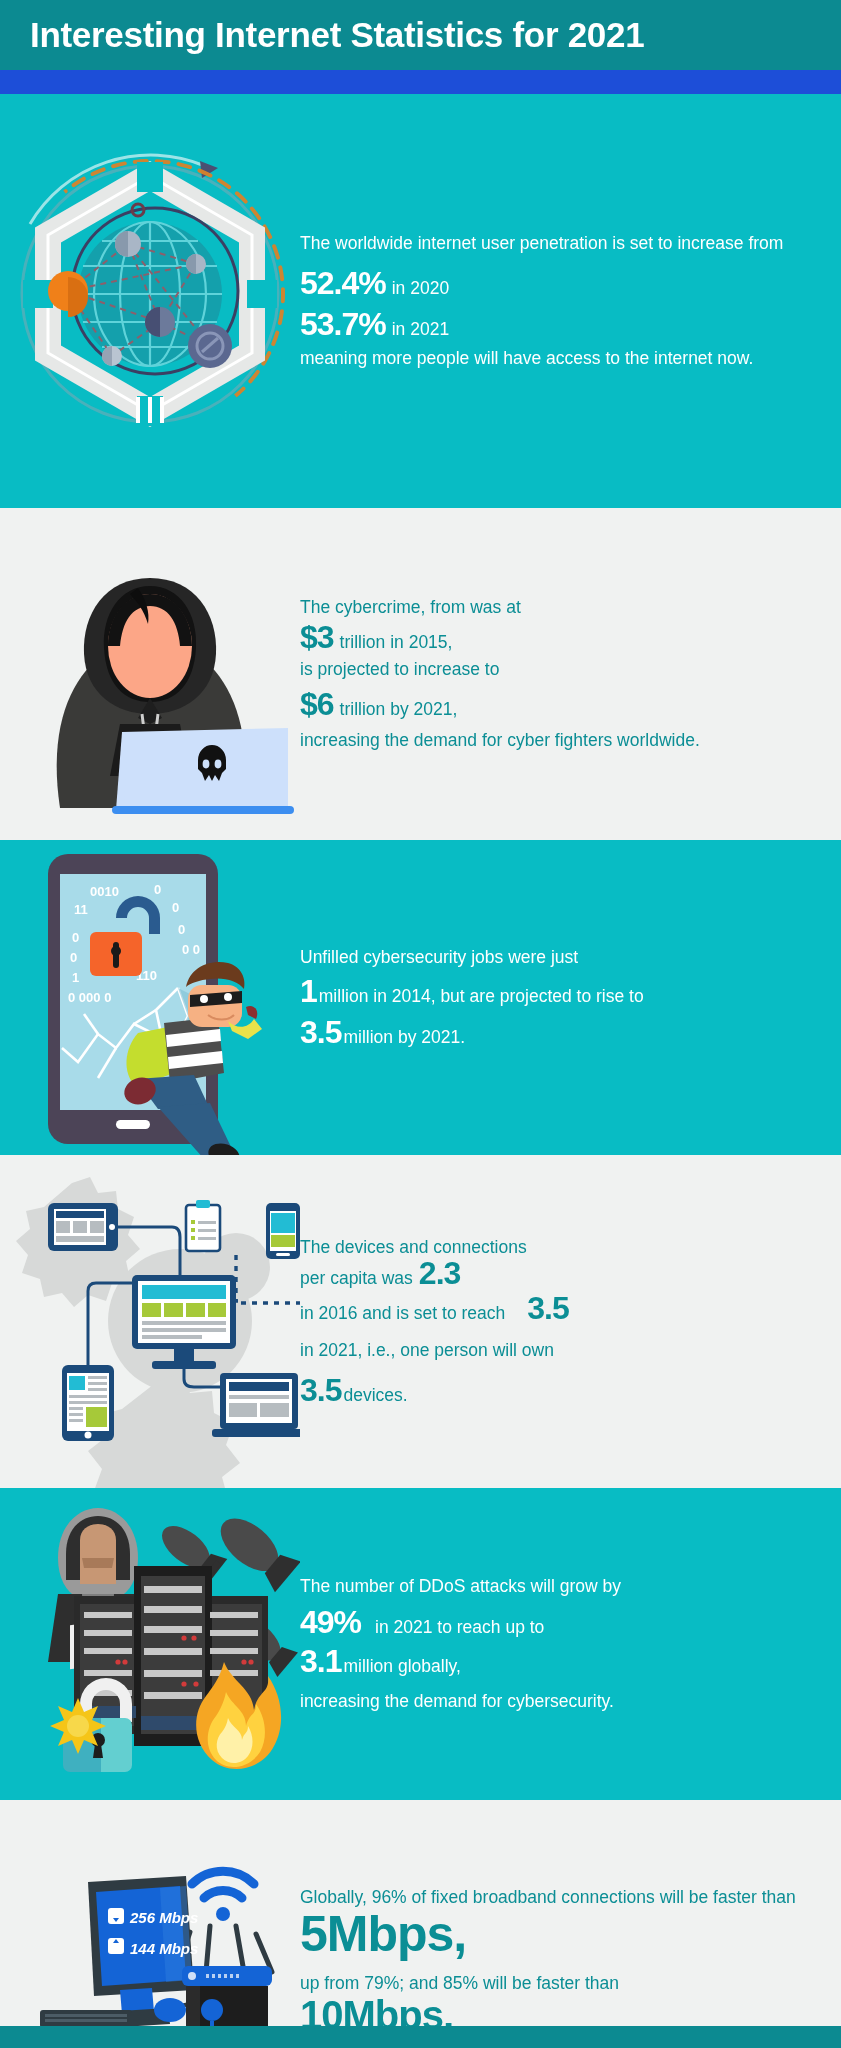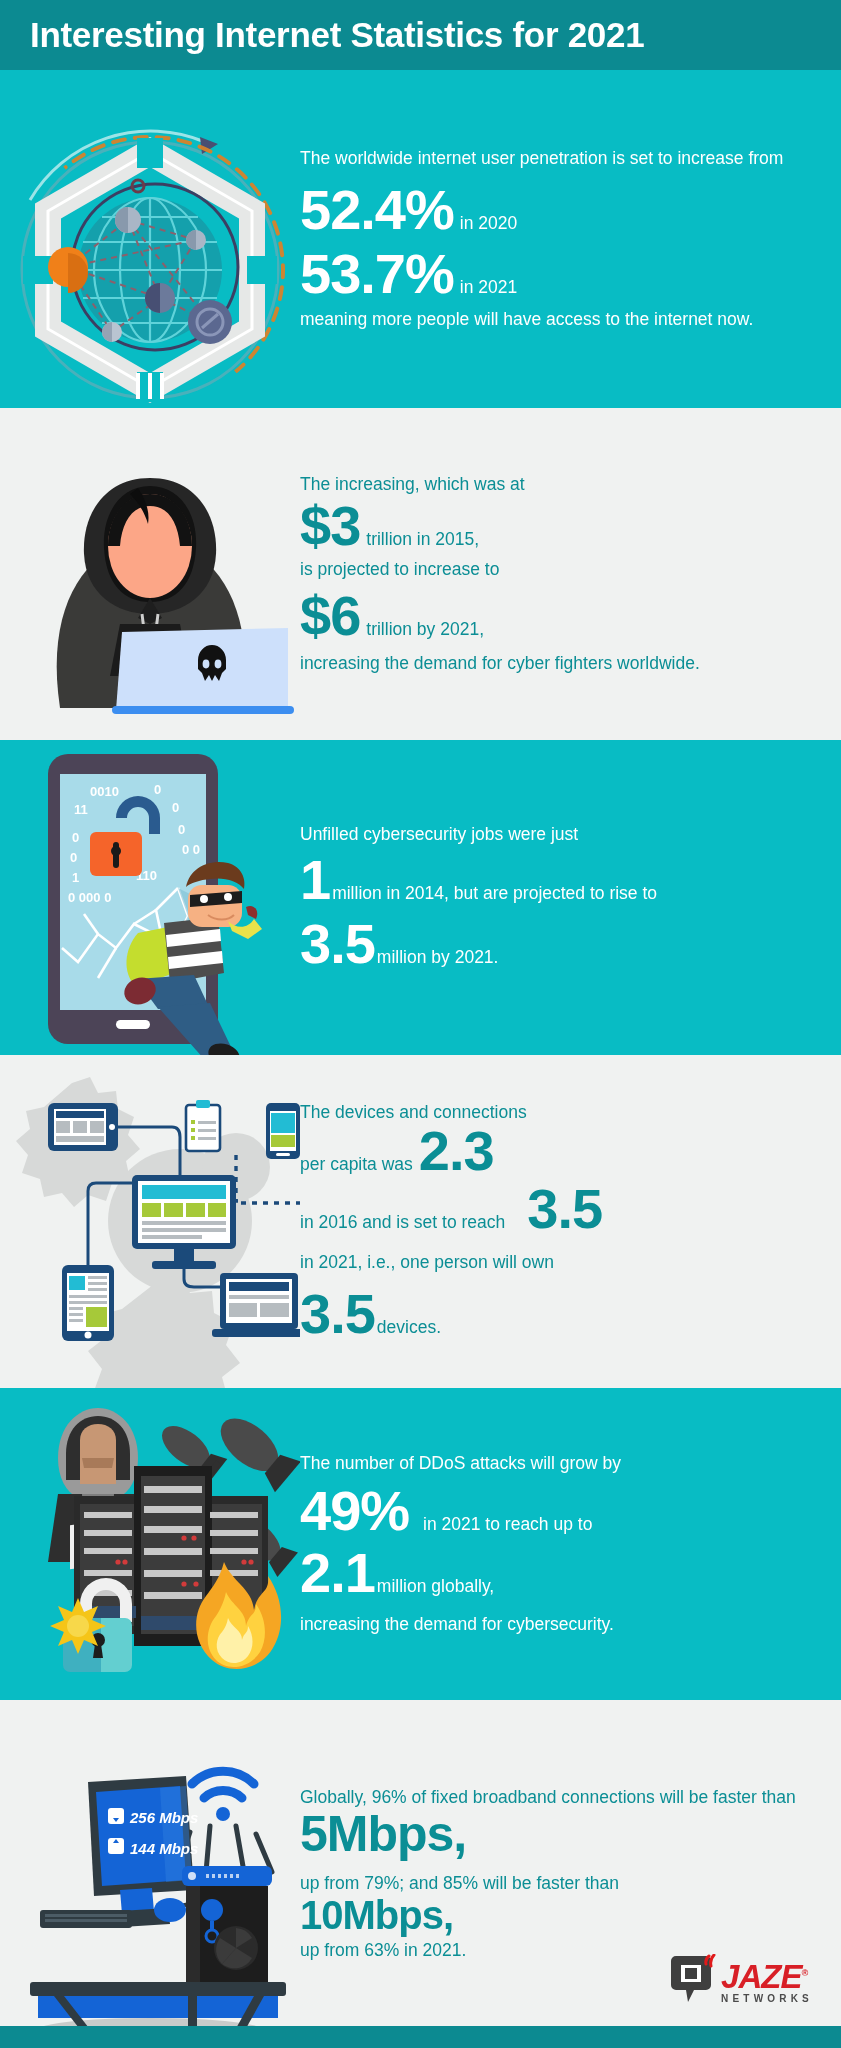--- a/index.html
+++ b/index.html
@@ -14,21 +14,21 @@
   .section{position:relative;display:flex;align-items:center;box-sizing:border-box;}
   .sec-teal{background:#08bcc4;}
   .sec-light{background:#f0f2f1;}
   .art{flex:0 0 300px;height:100%;position:relative;}
   .copy{flex:1;padding-right:18px;position:relative;}
   .copy p{margin:0;}
 
   .t-white{color:#ffffff;}
   .t-teal{color:#0b8e95;}
   .small{font-size:17.5px;line-height:1.32;font-weight:400;}
-  .big{font-size:56px;font-weight:bold;line-height:1.0;letter-spacing:-1px;}
+  .big{font-size:32px;font-weight:bold;line-height:1.0;letter-spacing:-1px;}
   .big-sm{font-size:43px;}
   .inline-row{display:flex;align-items:baseline;flex-wrap:wrap;}
   .inline-row .big{margin-right:6px;}
   .gap6{margin-right:6px;}
 
   
   .footbar{position:absolute;left:0;bottom:0;width:100%;height:22px;background:#0c8a91;}
 
   
   .logo{position:absolute;right:28px;bottom:44px;display:flex;align-items:flex-end;}
@@ -42,21 +42,21 @@
 </style>
 </head>
 <body>
 
 <div class="page">
 
   <div class="header">
     <h1>Interesting Internet Statistics for 2021</h1>
   </div>
 
-  <div class="section sec-teal" style="height:338px;">
+  <div class="section sec-teal" style="height:414px;margin-top:24px;">
     <div class="art">
       <svg viewBox="0 0 300 338" width="300" height="338">
         <g transform="translate(150,200)">
           <circle cx="0" cy="0" r="128" fill="none" stroke="#7fa8b5" stroke-width="3" opacity=".55"></circle>
           <path d="M-120,-70 A140,140 0 0 1 55,-128" fill="none" stroke="#ffffff" stroke-width="3" opacity=".6"></path>
           <polygon points="50,-133 68,-126 52,-116" fill="#4a4f72"></polygon>
           <circle cx="0" cy="0" r="133" fill="none" stroke="#d8822a" stroke-width="4" stroke-dasharray="12 10" stroke-linecap="round" transform="rotate(-40)" opacity=".95" stroke-dashoffset="0" style="clip-path:inset(0 0 0 50%)"></circle>
 
           <polygon points="0,-118 102,-59 102,59 0,118 -102,59 -102,-59" fill="none" stroke="#e6e8e7" stroke-width="26" stroke-linejoin="miter"></polygon>
           <polygon points="0,-118 102,-59 102,59 0,118 -102,59 -102,-59" fill="none" stroke="#ffffff" stroke-width="3"></polygon>
@@ -149,21 +149,21 @@
           <path d="M102,204 L268,200 L268,282 L96,282 Z" fill="#cde0fb"></path>
           <path d="M108,210 L262,207 L262,278 L104,278 Z" fill="#cde0fb"></path>
           <rect x="92" y="278" width="182" height="8" rx="4" fill="#3c8ef0"></rect>
           <path d="M178,232 a14,15 0 0 1 28,0 l0,9 -4,4 -3,8 -4,-6 -3,6 -3,-6 -4,6 -3,-8 -4,-4 Z" fill="#111111"></path>
           <ellipse cx="186" cy="236" rx="3.4" ry="4.4" fill="#cde0fb"></ellipse>
           <ellipse cx="198" cy="236" rx="3.4" ry="4.4" fill="#cde0fb"></ellipse>
         </g>
       </svg>
     </div>
     <div class="copy t-teal">
-      <p class="small">The increasing, which was at</p>
+      <p class="small">The cybercrime, from was at</p>
       <div class="inline-row" style="margin-top:2px;">
         <span class="big">$3</span>
         <span class="small">trillion in 2015,</span>
       </div>
       <p class="small" style="margin-top:4px;">is projected to increase to</p>
       <div class="inline-row" style="margin-top:6px;">
         <span class="big">$6</span>
         <span class="small">trillion by 2021,</span>
       </div>
       <p class="small" style="margin-top:8px;">increasing the demand for cyber fighters worldwide.</p>
@@ -451,21 +451,21 @@
         </g>
       </svg>
     </div>
     <div class="copy t-white">
       <p class="small" style="margin-bottom:8px;">The number of DDoS attacks will grow by</p>
       <div class="inline-row">
         <span class="big" style="margin-right:14px;">49%</span>
         <span class="small">in 2021 to reach up to</span>
       </div>
       <div class="inline-row" style="margin-top:6px;">
-        <span class="big" style="margin-right:2px;">2.1</span>
+        <span class="big" style="margin-right:2px;">3.1</span>
         <span class="small">million globally,</span>
       </div>
       <p class="small" style="margin-top:12px;">increasing the demand for cybersecurity.</p>
     </div>
   </div>
 
   <div class="section sec-light" style="height:348px;">
     <div class="art">
       <svg viewBox="0 0 300 348" width="300" height="348">
         <g transform="translate(10,14)">

